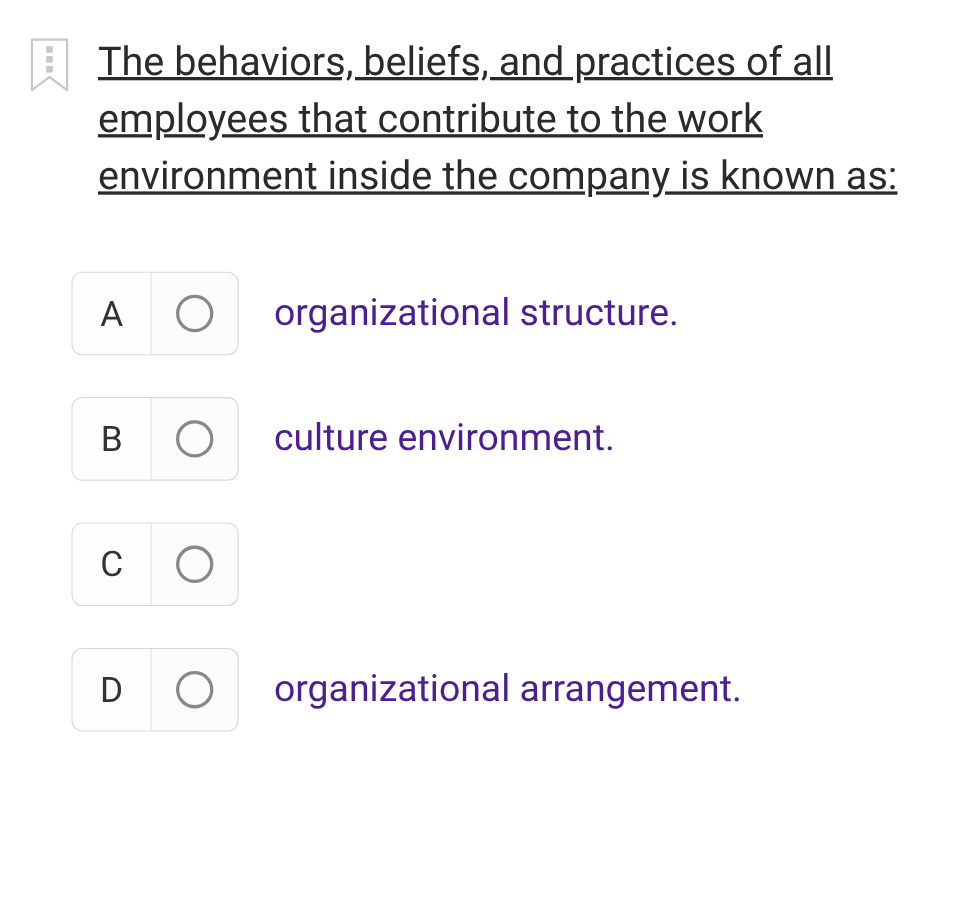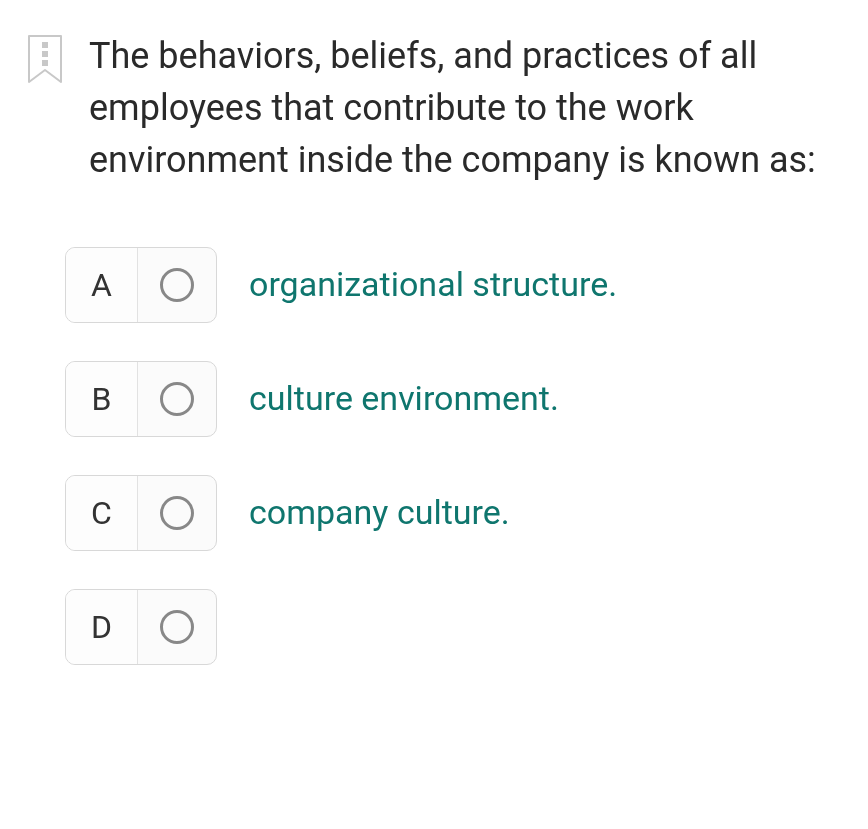--- a/index.html
+++ b/index.html
@@ -25,20 +25,21 @@
       flex-shrink: 0;
       width: 40px;
       height: 55px;
       margin-top: 4px;
     }
     .question-text {
       font-size: 36px;
       line-height: 1.45;
       color: #2a2a2a;
       flex: 1;
+      text-decoration: underline;
     }
     .options {
       display: flex;
       flex-direction: column;
       gap: 38px;
       padding-left: 40px;
     }
     .option {
       display: flex;
       align-items: center;
@@ -73,21 +74,21 @@
     .radio-circle {
       width: 34px;
       height: 34px;
       border: 3px solid #888;
       border-radius: 50%;
       background: transparent;
     }
     .option-text {
       font-size: 34px;
       line-height: 1.35;
-      color: #0f766e;
+      color: #4c1d95;
       flex: 1;
     }
   </style>
 </head>
 <body>
 
 <div class="question-row">
   <div class="bookmark">
     <svg viewBox="0 0 40 55" width="40" height="55">
       <path d="M4 2 H36 V48 L20 36 L4 48 Z" fill="none" stroke="#c8c8c8" stroke-width="2" stroke-linejoin="round"></path>
@@ -121,25 +122,25 @@
     <div class="option-text">culture environment.</div>
   </div>
 
   <div class="option">
     <div class="option-box">
       <div class="option-letter">C</div>
       <div class="option-radio-cell">
         <div class="radio-circle"></div>
       </div>
     </div>
-    <div class="option-text">company culture.</div>
   </div>
 
   <div class="option">
     <div class="option-box">
       <div class="option-letter">D</div>
       <div class="option-radio-cell">
         <div class="radio-circle"></div>
       </div>
     </div>
+    <div class="option-text">organizational arrangement.</div>
   </div>
 
 </div>
 
 </body></html>

